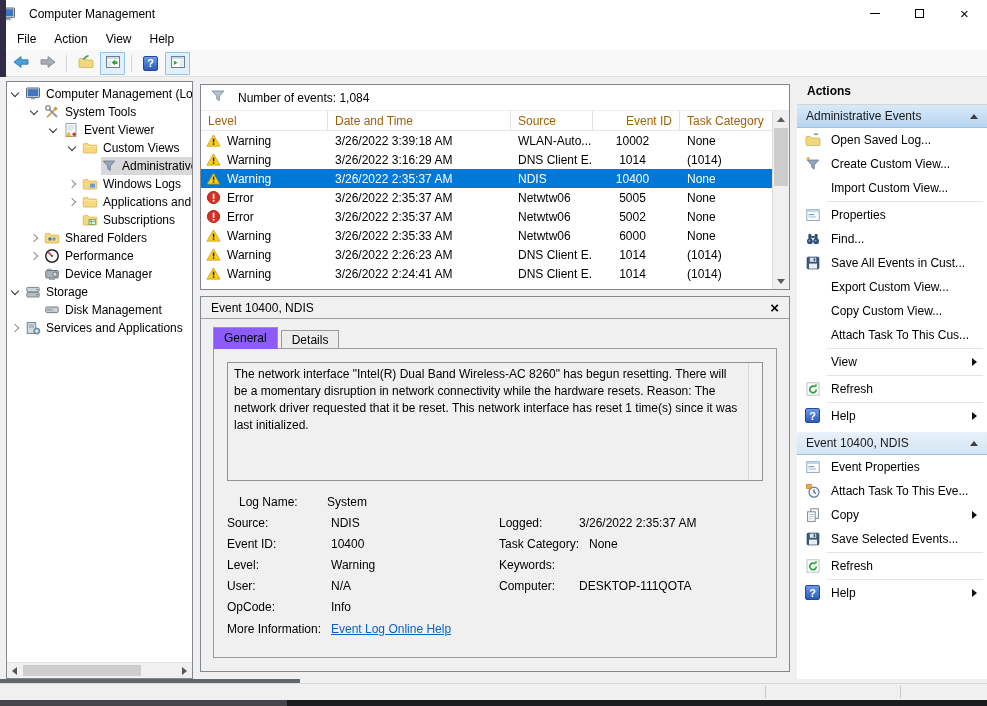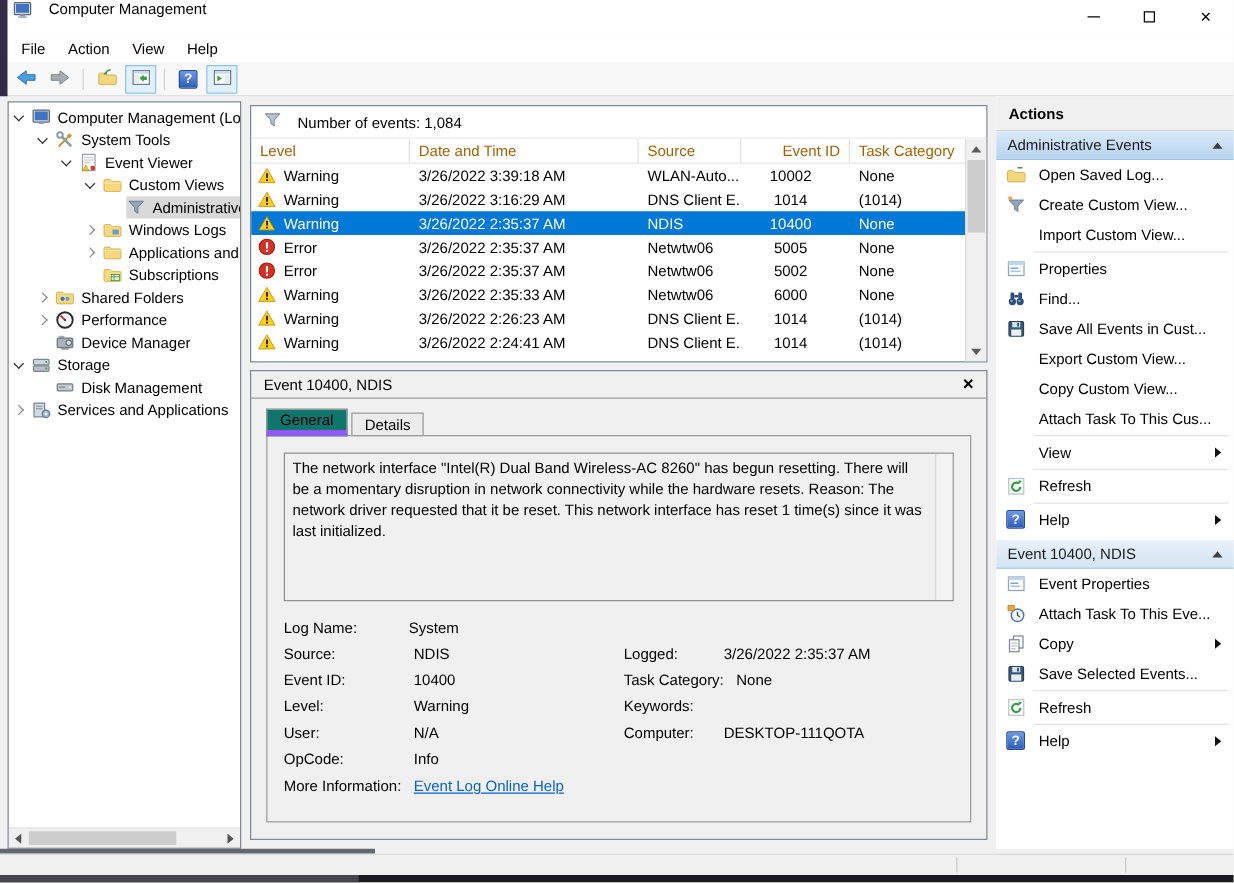--- a/index.html
+++ b/index.html
@@ -1,19 +1,19 @@
 <!DOCTYPE html>
 <html><head>
 <meta charset="utf-8">
 <style>
 *{box-sizing:border-box;margin:0;padding:0}
 body{margin:0;background:#fff}
 .screen{position:relative;width:987px;height:706px;font-family:"Liberation Sans",sans-serif;font-size:12px;color:#000;background:#f0f0f0;overflow:hidden}
 
-.titlebar{position:absolute;left:0;top:0;width:100%;height:27px;background:#fff;display:flex;padding-left:10px}
+.titlebar{position:absolute;left:0;top:0;width:100%;height:27px;background:#fff;display:flex;align-items:center;}
 .titlebar .title{margin-left:8px}
 .winbtns{margin-left:auto;display:flex;height:100%}
 .winbtn{width:45px;display:flex;align-items:center;justify-content:center;cursor:default}
 .min-glyph{width:10px;height:1px;background:#000}
 .max-glyph{width:9px;height:9px;border:1px solid #000}
 .close-glyph{font-size:15px;line-height:10px}
 .close-glyph::before{content:"\00D7"}
 .menubar{position:absolute;top:27px;left:0;width:100%;height:23px;background:#fff;display:flex;align-items:center;padding-left:8px}
 .mitem{padding:3px 9px}
 .toolbar{position:absolute;top:50px;left:0;width:100%;height:27px;background:#f8f8f8;border-bottom:1px solid #e0e0e0;display:flex;align-items:center;padding-left:8px;gap:2px}
@@ -60,21 +60,21 @@
 .tri-u{width:0;height:0;border-left:4px solid transparent;border-right:4px solid transparent;border-bottom:5px solid #5a5a5a}
 .tri-d{width:0;height:0;border-left:4px solid transparent;border-right:4px solid transparent;border-top:5px solid #5a5a5a}
 .vthumb{position:absolute;left:1px;top:17px;width:14px;height:58px;background:#cdcdcd}
 
 .detail{position:absolute;left:200px;top:296px;width:590px;height:376px;background:#f0f0f0;border:1px solid #828790}
 .dtitle{height:22px;display:flex;align-items:center;padding:0 10px;border-bottom:1px solid #9f9f9f}
 .dclose{margin-left:auto;font-size:15px;font-weight:bold;line-height:12px;cursor:default}
 .dclose::before{content:"\00D7"}
 .tabs{position:absolute;left:12px;top:30px;display:flex;z-index:3}
 .tab{padding:0 10px;display:flex;align-items:center;background:#ececec;border:1px solid #9a9a9a;margin-right:3px}
-.tab.active{height:22px;border-bottom:5px solid #8b5cf6;background:#0f766e}
+.tab.active{height:22px;border-bottom:2px solid #8b5cf6;background:#8b5cf6}
 .tab.inactive{height:19px;margin-top:3px}
 .dcontent{position:absolute;left:12px;right:12px;top:51px;bottom:13px;border:1px solid #9b9b9b;background:#f0f0f0}
 .desc{position:absolute;left:13px;right:13px;top:13px;height:119px;border:1px solid #909090;background:#f0f0f0;padding:3px 20px 3px 6px;line-height:17px;overflow:hidden}
 .desclane{position:absolute;right:0;top:0;bottom:0;width:14px;background:#f3f3f3;border-left:1px solid #d8d8d8}
 .fields{position:absolute;left:13px;right:10px;top:146px;bottom:6px}
 .fl{position:absolute;white-space:nowrap}
 .link{color:#0a62cb;text-decoration:underline;cursor:pointer}
 
 .actions{position:absolute;left:797px;top:77px;right:0;bottom:27px;background:#fff}
 .atitle{height:28px;display:flex;align-items:center;padding-left:10px;font-weight:bold;background:#f0f0f0;border-bottom:1px solid #d4d4d4}
@@ -515,21 +515,21 @@
     <div class="tabs">
       <div class="tab active">General</div>
       <div class="tab inactive">Details</div>
     </div>
     <div class="dcontent">
       <div class="desc">
         <span>The network interface "Intel(R) Dual Band Wireless-AC 8260" has begun resetting.  There will be a momentary disruption in network connectivity while the hardware resets. Reason: The network driver requested that it be reset. This network interface has reset 1 time(s) since it was last initialized.</span>
         <div class="desclane"></div>
       </div>
       <div class="fields">
-        <span class="fl" style="left:0;top:0">Log Name:</span>
+        <span class="fl" style="left:12px;top:0">Log Name:</span>
         <span class="fl" style="left:100px;top:0">System</span>
         <span class="fl" style="left:0;top:21px">Source:</span>
         <span class="fl" style="left:104px;top:21px">NDIS</span>
         <span class="fl" style="left:272px;top:21px">Logged:</span>
         <span class="fl" style="left:352px;top:21px">3/26/2022 2:35:37 AM</span>
         <span class="fl" style="left:0;top:42px">Event ID:</span>
         <span class="fl" style="left:104px;top:42px">10400</span>
         <span class="fl" style="left:272px;top:42px">Task Category:</span>
         <span class="fl" style="left:362px;top:42px">None</span>
         <span class="fl" style="left:0;top:63px">Level:</span>

